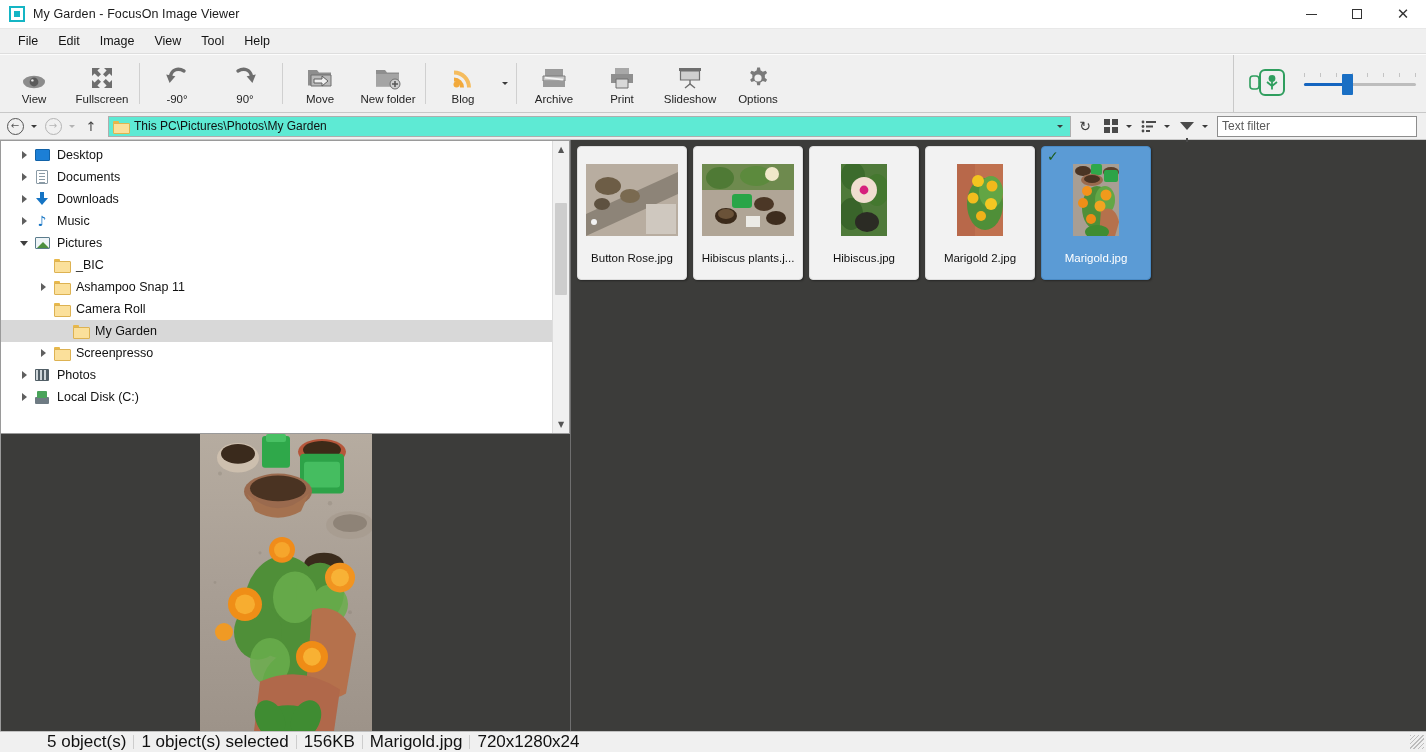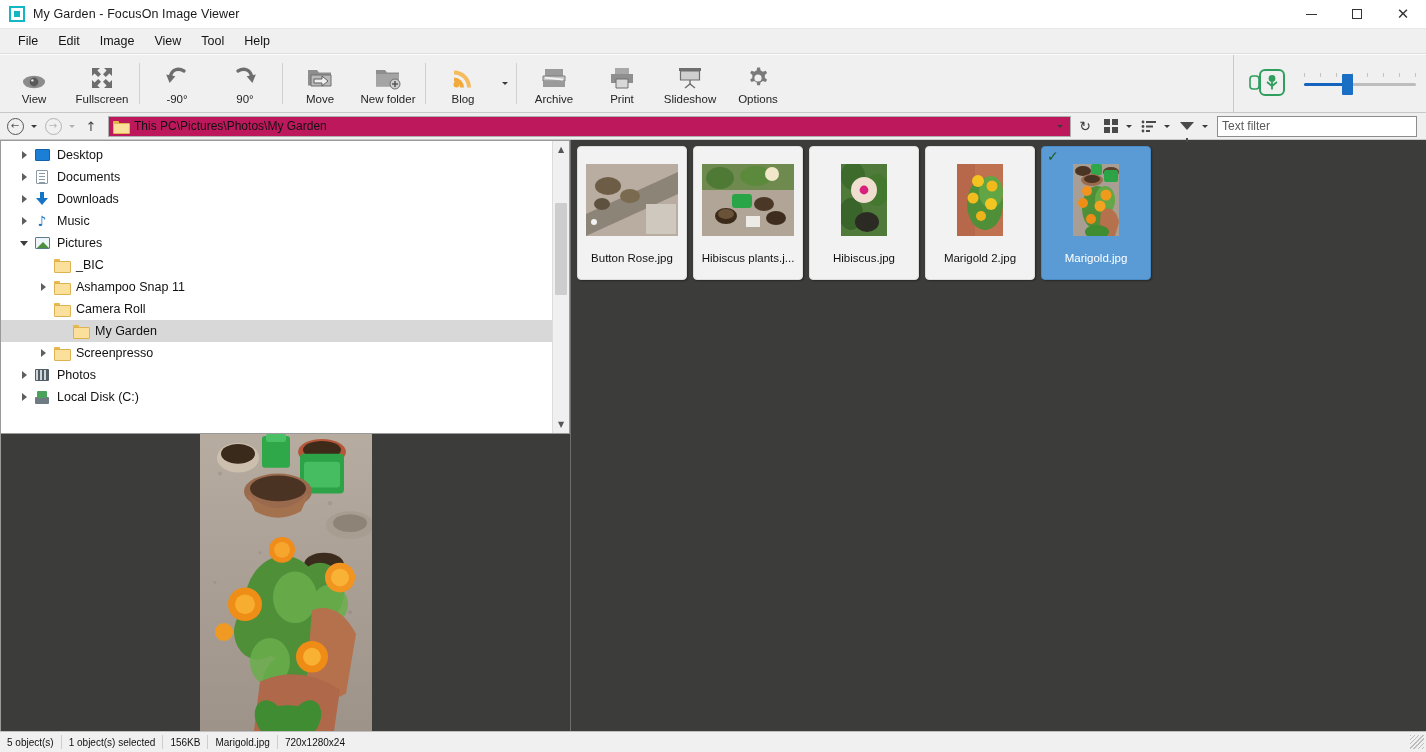--- a/index.html
+++ b/index.html
@@ -90,21 +90,21 @@
     display: flex; align-items: center; gap: 2px; padding: 0 4px;
     border-bottom: 1px solid #c8c8c8;
   }
   .nav-btn { width: 22px; height: 22px; display:flex; align-items:center; justify-content:center; border-radius: 2px;}
   .nav-circle { width: 17px; height: 17px; border-radius: 50%; border: 1.3px solid #555; display:flex;align-items:center;justify-content:center; font-size:10px; color:#555; font-family:"DejaVu Sans",sans-serif; line-height:1;}
   .nav-circle.dim { border-color: #b4b4b4; color:#b4b4b4; }
   .nav-caret { width: 12px; height: 22px; display:flex;align-items:center;justify-content:center; }
   .nav-caret.dim .caret { border-top-color: #b4b4b4; }
   .up-arrow { font-size: 13px; color:#444; font-family:"DejaVu Sans",sans-serif; line-height:1;}
   .path-box {
-    flex: 1; height: 21px; background: #be185d; border: 1px solid #aeaeae;
+    flex: 1; height: 21px; background: #5eead4; border: 1px solid #aeaeae;
     display: flex; align-items: center; padding: 0 2px; margin-left:4px;
   }
   .folder-ico { width: 15px; height: 12px; position: relative; margin: 0 6px 0 2px; flex: 0 0 auto;}
   .folder-ico::before { content:""; position:absolute; left:0; top:1px; width:6px; height:3px; background:#e8b84a; border-radius:1px 1px 0 0;}
   .folder-ico::after { content:""; position:absolute; left:0; top:3px; width:15px; height:9px; background:#fbe09b; border:1px solid #e0b54f; border-radius:0 1px 1px 1px;}
   .path-text { font-size: 12px; color: #111; }
   .path-caret { margin-left:auto; width:16px; display:flex; align-items:center; justify-content:center; }
   .ab-ico { width: 24px; height: 23px; display:flex;align-items:center;justify-content:center;border-radius:2px;}
   .ab-combo { display:flex; align-items:center; }
   .filter-input {
@@ -199,21 +199,21 @@
     font-family: "DejaVu Sans", sans-serif; font-weight: bold; line-height:1;
   }
 
   
   .scene { width: 100%; height: 100%; position: relative; overflow: hidden; }
 
   
   .statusbar {
     height: 21px; min-height:21px; background: #f0f0f0;
     display: flex; align-items: center; border-top: 1px solid #c0c0c0;
-    font-size: 10px; color: #111;
+    font-size: 17px; color: #111; padding-left: 40px;
   }
   .st-cell { padding: 0 7px; height:21px; display:flex; align-items:center; }
   .st-div { width:1px; height: 14px; background:#cdcdcd; }
   .st-grip { margin-left:auto; width: 14px; height: 14px; margin-right:2px;
     background: repeating-linear-gradient(135deg,#bdbdbd 0 1px,transparent 1px 3px); }
 </style>
 </head>
 <body>
 
 <div class="app">

